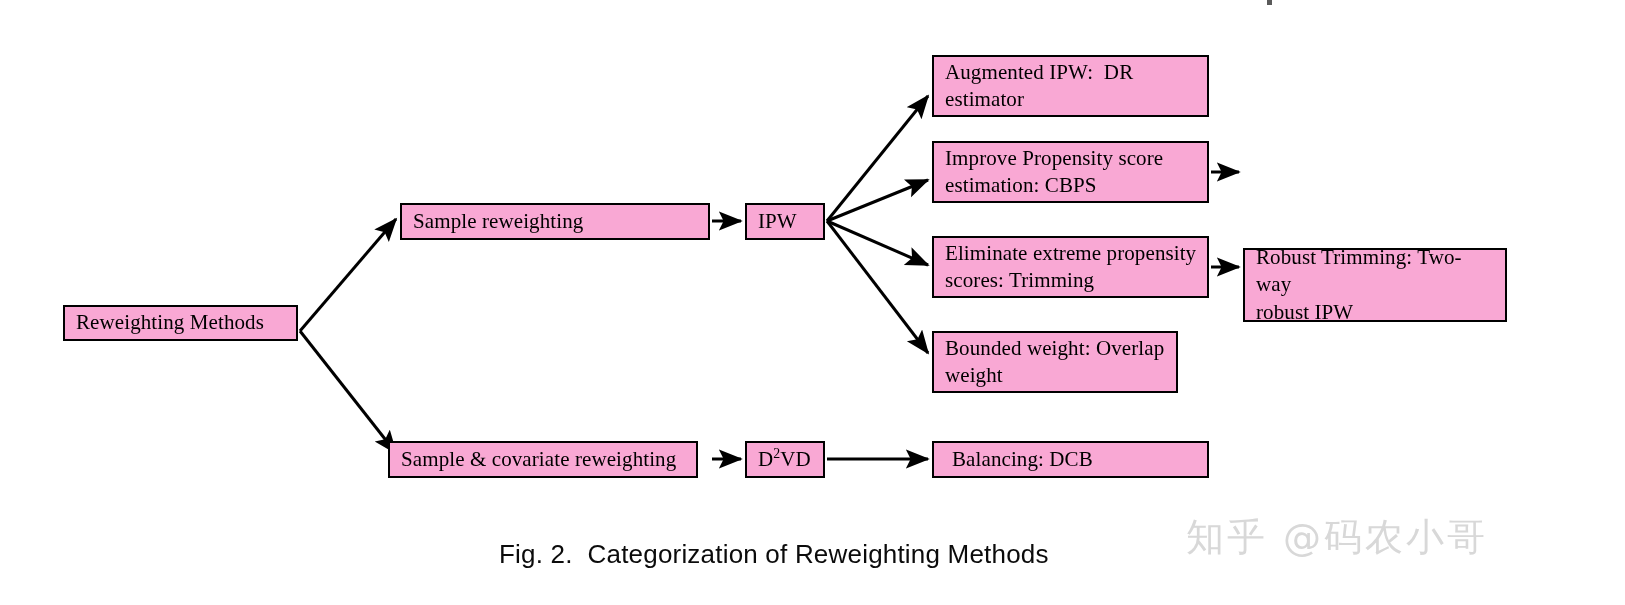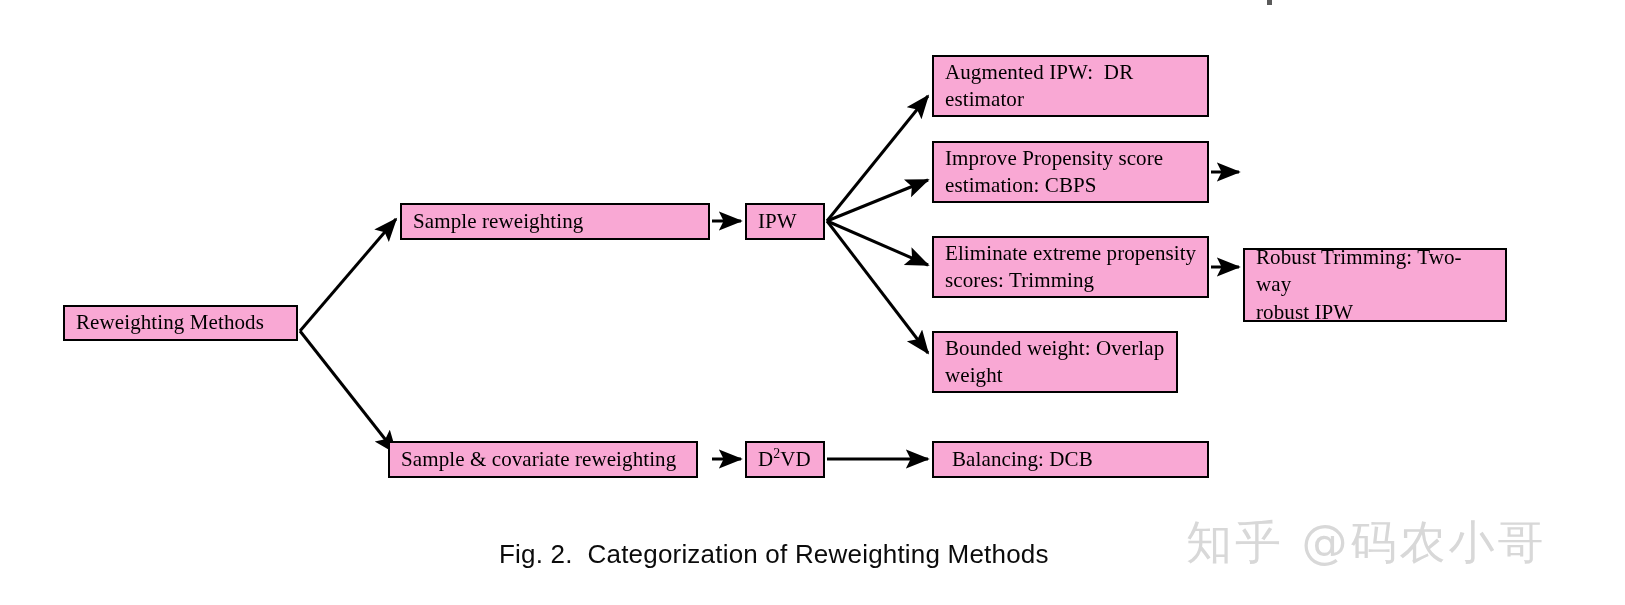--- a/index.html
+++ b/index.html
@@ -46,21 +46,21 @@
     position: absolute;
     font-family: "Liberation Sans", sans-serif;
     font-size: 26px;
     color: #0b0b0b;
     letter-spacing: 0.2px;
     white-space: pre;
   }
   .watermark {
     position: absolute;
     font-family: "DejaVu Sans", sans-serif;
-    font-size: 46px;
+    font-size: 38px;
     color: #d8d8d8;
     letter-spacing: 3px;
     white-space: pre;
     user-select: none;
   }
   .sup {
     font-size: 0.66em;
     vertical-align: super;
     line-height: 0;
   }

